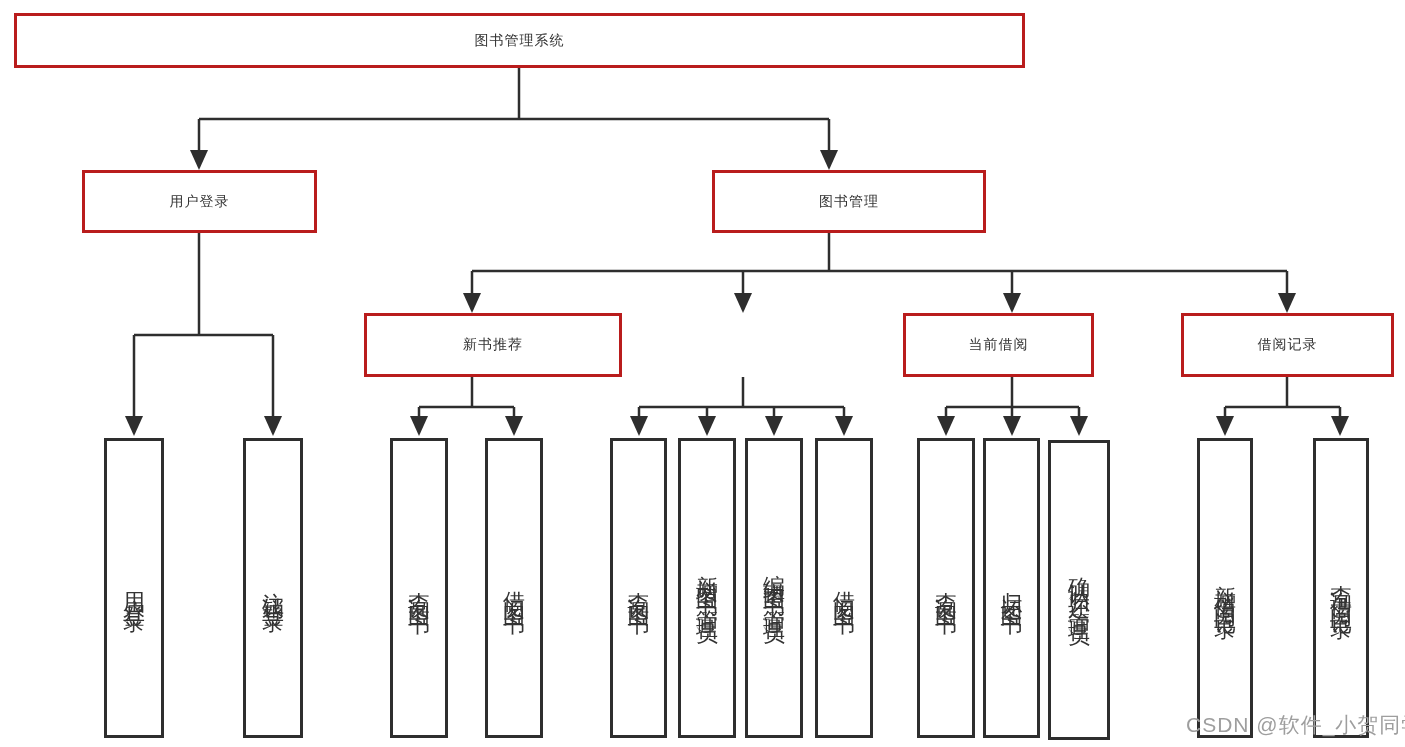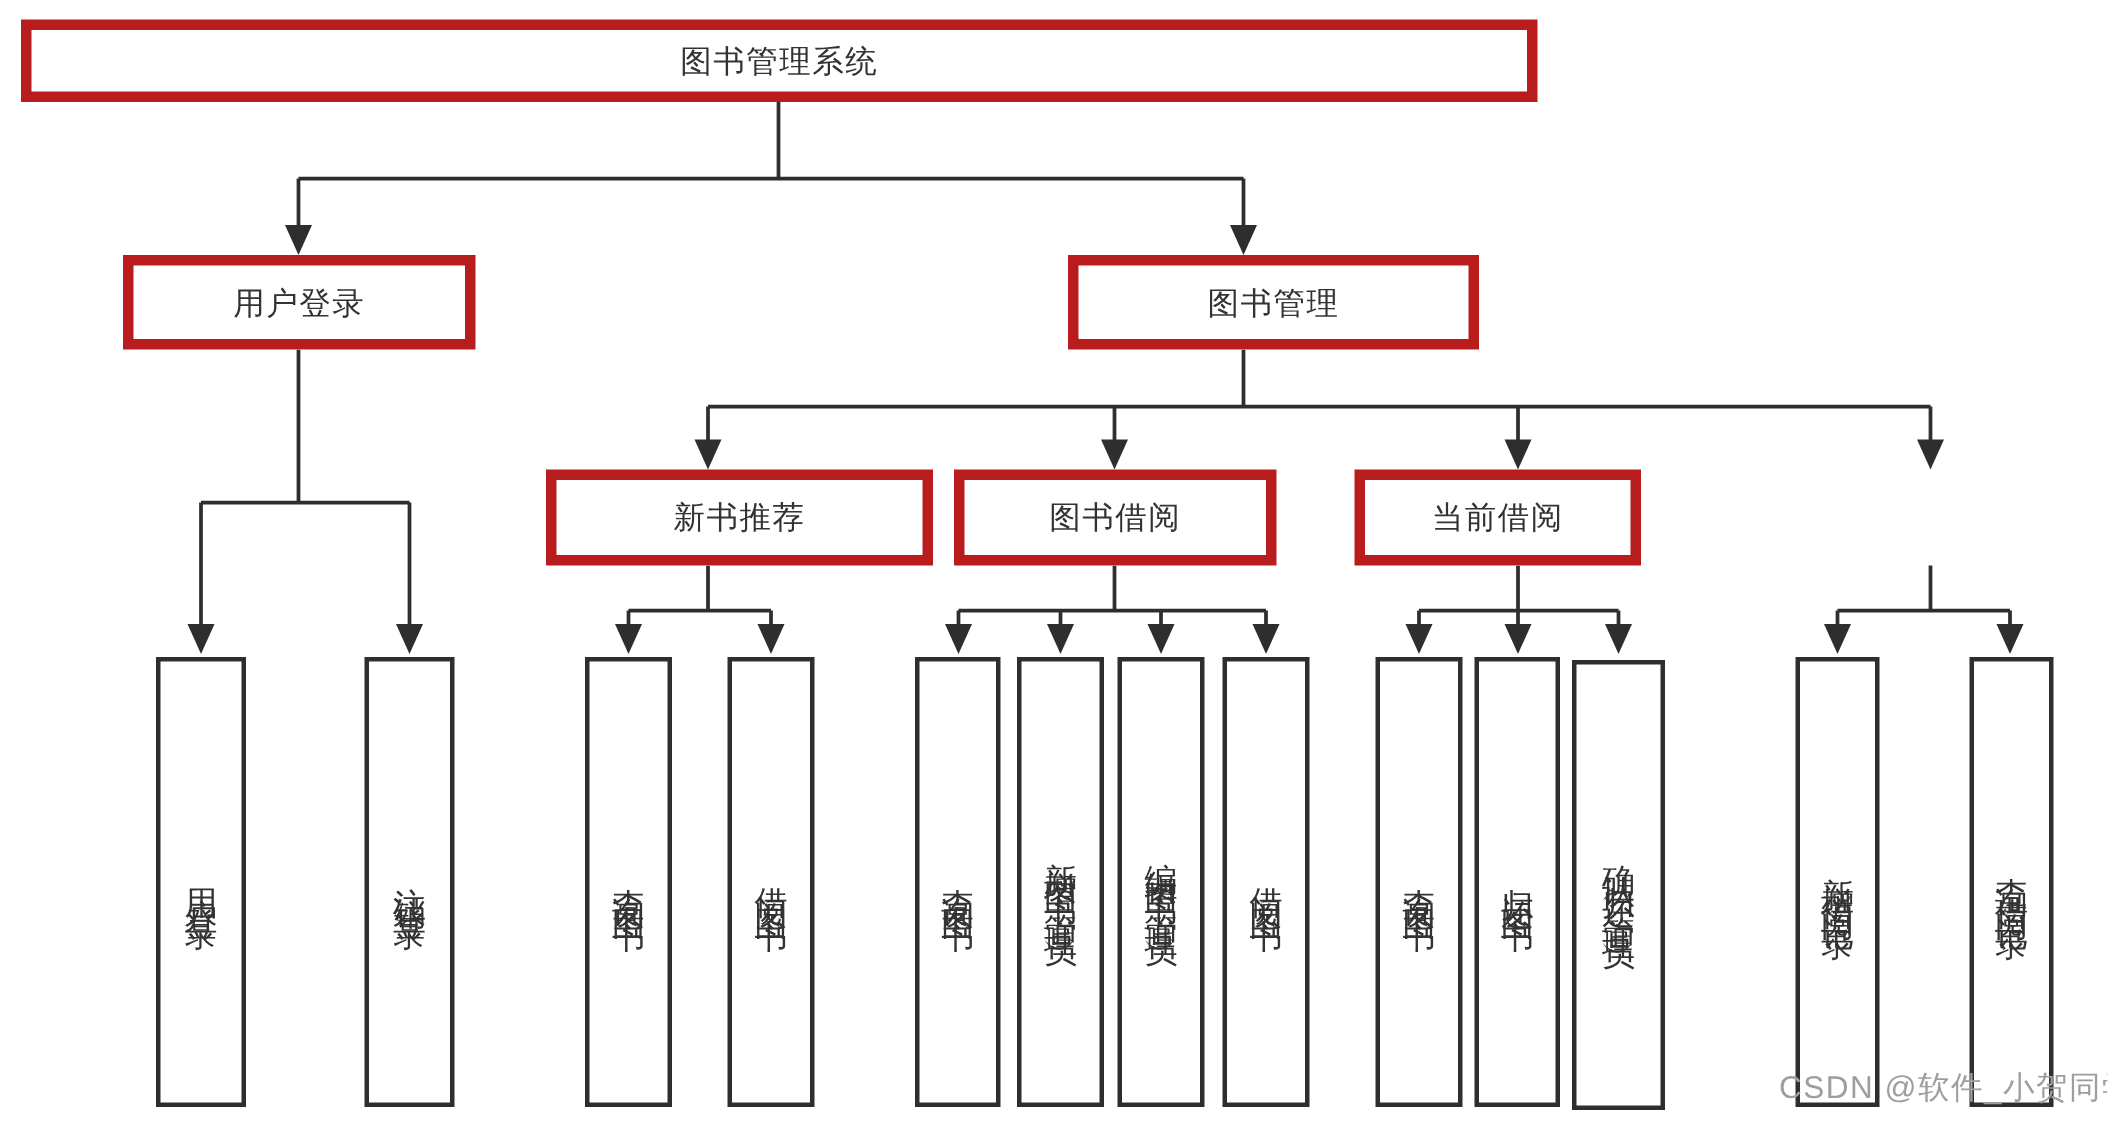--- a/index.html
+++ b/index.html
@@ -20,25 +20,25 @@
     position: absolute;
     left: 0;
     top: 0;
     width: 1405px;
     height: 747px;
   }
   .box {
     position: absolute;
     box-sizing: border-box;
     background: #ffffff;
-    border: 7px solid #b91c1c;
+    border: 3px solid #b91c1c;
     display: flex;
     align-items: center;
     justify-content: center;
-    font-size: 21px;
+    font-size: 14px;
     color: #333333;
     letter-spacing: 1px;
     z-index: 2;
   }
   .vbox {
     position: absolute;
     box-sizing: border-box;
     background: #ffffff;
     border: 3px solid #2e2e2e;
     display: flex;
@@ -167,26 +167,26 @@
   <div class="box n-login">
     <span>用户登录</span>
   </div>
   <div class="box n-mgmt">
     <span>图书管理</span>
   </div>
 
   <div class="box n-nbr">
     <span>新书推荐</span>
   </div>
-  <div class="box n-bb">
-    <span>图书借阅</span>
-  </div>
   <div class="box n-cb">
     <span>当前借阅</span>
   </div>
+  <div class="box n-br">
+    <span>借阅记录</span>
+  </div>
 
   <div class="vbox c1">
     <span class="vlabel">用户登录</span>
   </div>
   <div class="vbox c2">
     <span class="vlabel">注销登录</span>
   </div>
 
   <div class="vbox c3">
     <span class="vlabel">查询图书</span>

